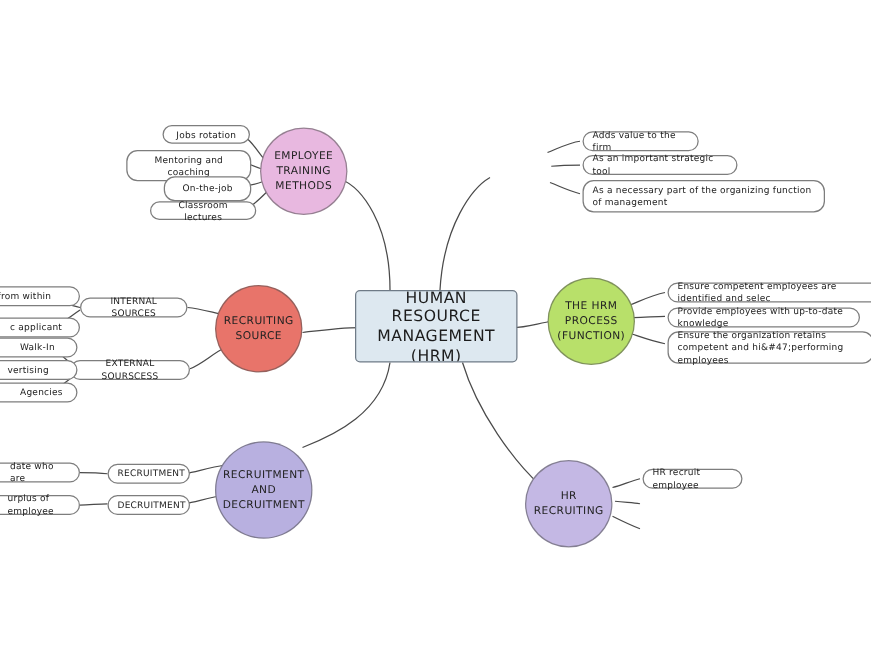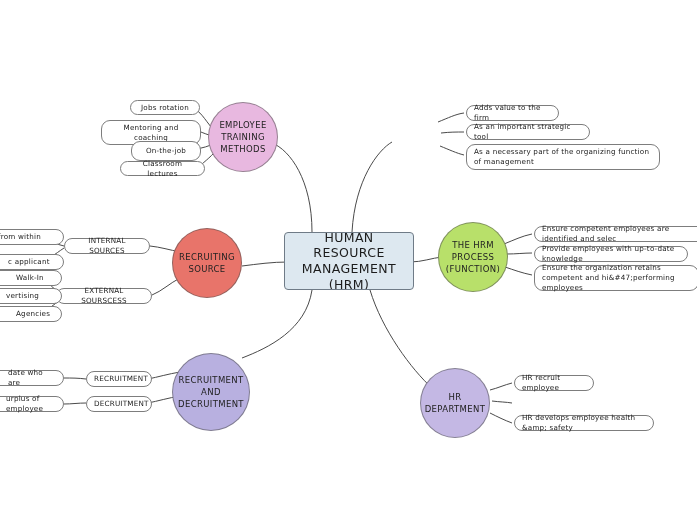--- a/index.html
+++ b/index.html
@@ -223,22 +223,19 @@
   </div>
   <div class="node leaf" style="left:-28px; top:370px; width:92px; height:16px;">
     <span class="label" style="margin-left:28px;">date who are</span>
   </div>
   <div class="node leaf" style="left:-30px; top:396px; width:94px; height:16px;">
     <span class="label" style="margin-left:28px;">urplus of employee</span>
   </div>
 
   <div class="node circle" style="left:420px; top:368px; width:70px; height:70px; background:#c4b8e4;">
     <span class="label">HR
-DEPARTMENT</span>
+RECRUITING</span>
   </div>
   <div class="node leaf" style="left:514px; top:375px; width:80px; height:16px;">
     <span class="label">HR recruit employee</span>
   </div>
-  <div class="node leaf" style="left:514px; top:415px; width:140px; height:16px;">
-    <span class="label">HR develops employee health &amp;amp; safety</span>
-  </div>
 
 </div>
 
 </body></html>

